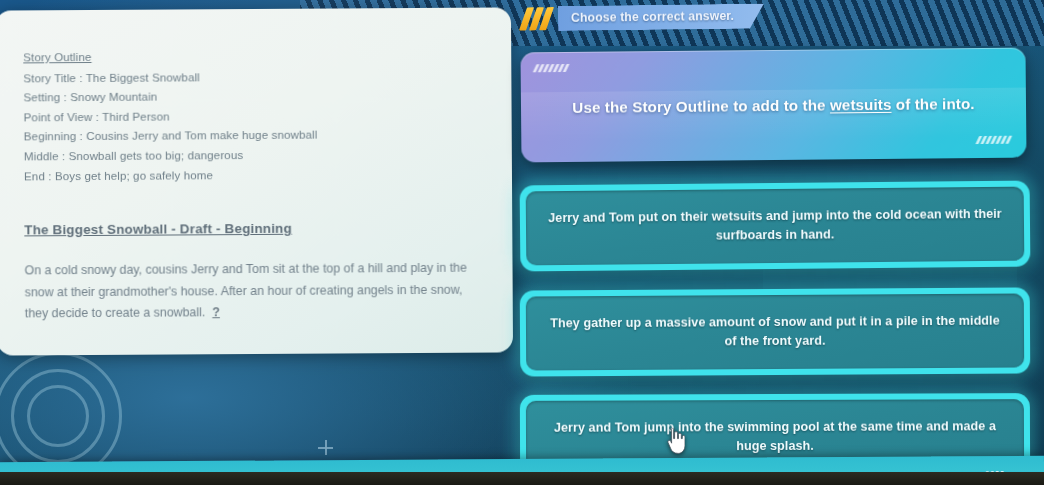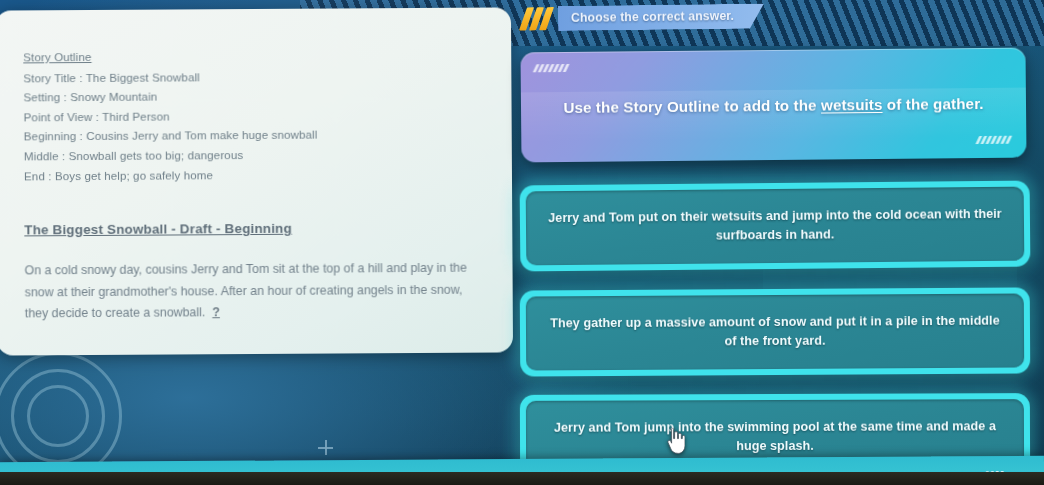--- a/index.html
+++ b/index.html
@@ -246,21 +246,21 @@
       <div class="hash tl">
         <i></i>
           <i></i>
           <i></i>
           <i></i>
           <i></i>
           <i></i>
           <i></i>
       </div>
       <div class="q-text">
-        <span>Use the Story Outline to add to the </span><u>wetsuits</u><span> of the gather.</span>
+        <span>Use the Story Outline to add to the </span><u>wetsuits</u><span> of the into.</span>
       </div>
       <div class="hash br">
         <i></i>
           <i></i>
           <i></i>
           <i></i>
           <i></i>
           <i></i>
           <i></i>
       </div>

